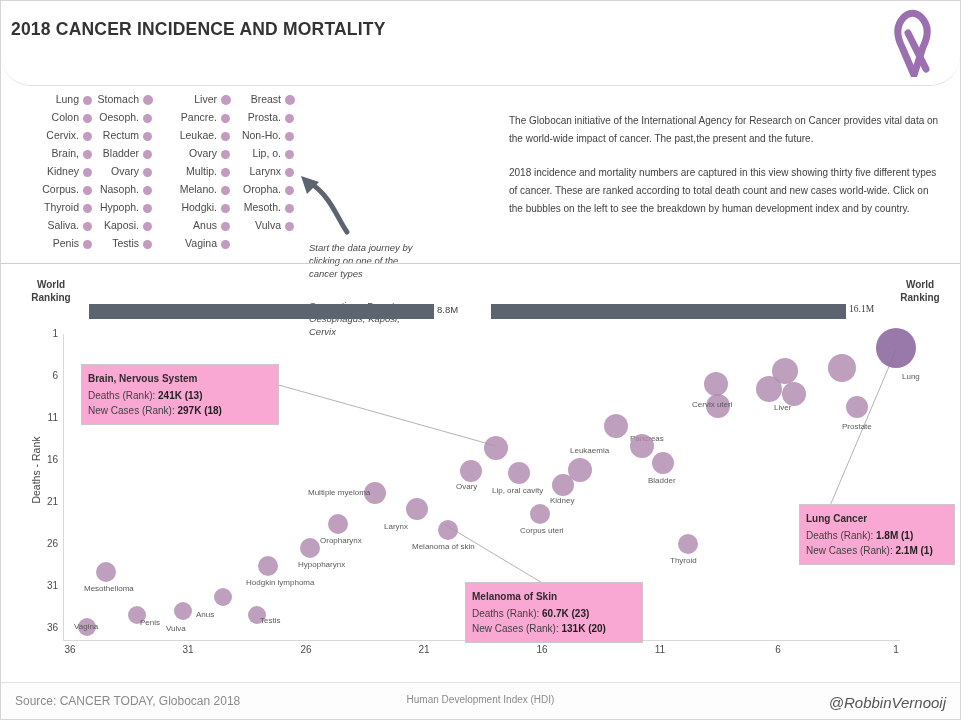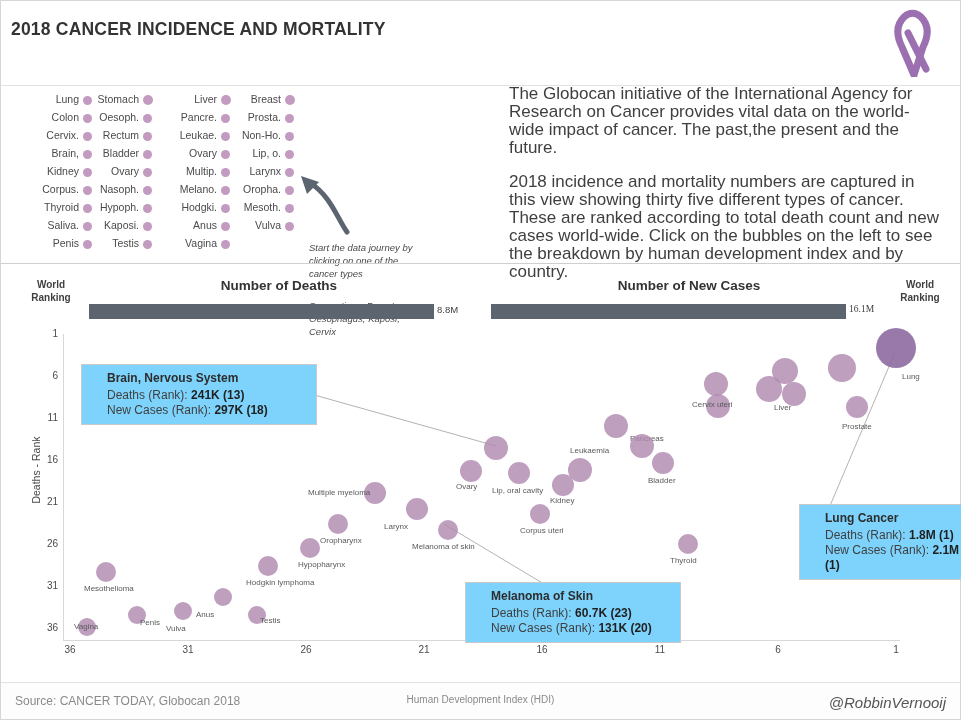--- a/index.html
+++ b/index.html
@@ -21,20 +21,21 @@
     box-sizing: border-box;
     border: 1px solid #d6d6d6;
   }
 
   
   .header {
     position: absolute;
     left: 0; top: 0;
     width: 959px; height: 84px;
     border-bottom: 1px solid #e2e2e2;
+    border-radius: 30px;
   }
   .title {
     position: absolute;
     left: 10px; top: 18px;
     font-size: 17.5px;
     font-weight: bold;
     letter-spacing: 0.2px;
     color: #333333;
   }
   .subtitle {
@@ -107,23 +108,23 @@
     width: 112px;
     font-size: 9.5px;
     font-style: italic;
     color: #4a4a4a;
     line-height: 13px;
   }
 
   
   .intro {
     position: absolute;
-    left: 508px; top: 84px;
+    left: 508px; top: 111px;
     width: 434px;
-    font-size: 17px;
+    font-size: 10px;
     line-height: 18px;
     color: #3f3f3f;
   }
   .intro p { margin: 0 0 16px 0; }
 
   
   .panel {
     position: absolute;
     left: 0; top: 262px;
     width: 959px; height: 420px;
@@ -233,26 +234,26 @@
   .bl {
     position: absolute;
     font-size: 8px;
     color: #5a5a5a;
     white-space: nowrap;
   }
 
   
   .callout {
     position: absolute;
-    background: #7dd3fc;
+    background: #f9a8d4;
     border: 1px solid #c9c9c9;
-    font-size: 12px;
+    font-size: 10px;
     color: #3f3f3f;
     line-height: 15px;
-    padding: 6px 25px;
+    padding: 6px 6px;
   }
   .callout .ttl {
     font-weight: bold;
     color: #2d2d2d;
     display: block;
     margin-bottom: 2px;
   }
   .callout b { color: #1f1f1f; }
   .leader { position: absolute; }
 
@@ -471,22 +472,20 @@
 
     <div class="rank-left">
       <div>World</div>
       <div>Ranking</div>
     </div>
     <div class="rank-right">
       <div>World</div>
       <div>Ranking</div>
     </div>
 
-    <div class="ch-title left">Number of Deaths</div>
-    <div class="ch-title right">Number of New Cases</div>
 
     <div class="bar left"></div>
     <div class="bar-lbl left">8.8M</div>
     <div class="bar right"></div>
     <div class="bar-lbl right">16.1M</div>
 
     <div class="plot">
 
       <div class="ytick" style="top:-6px">1</div>
       <div class="ytick" style="top:36px">6</div>

